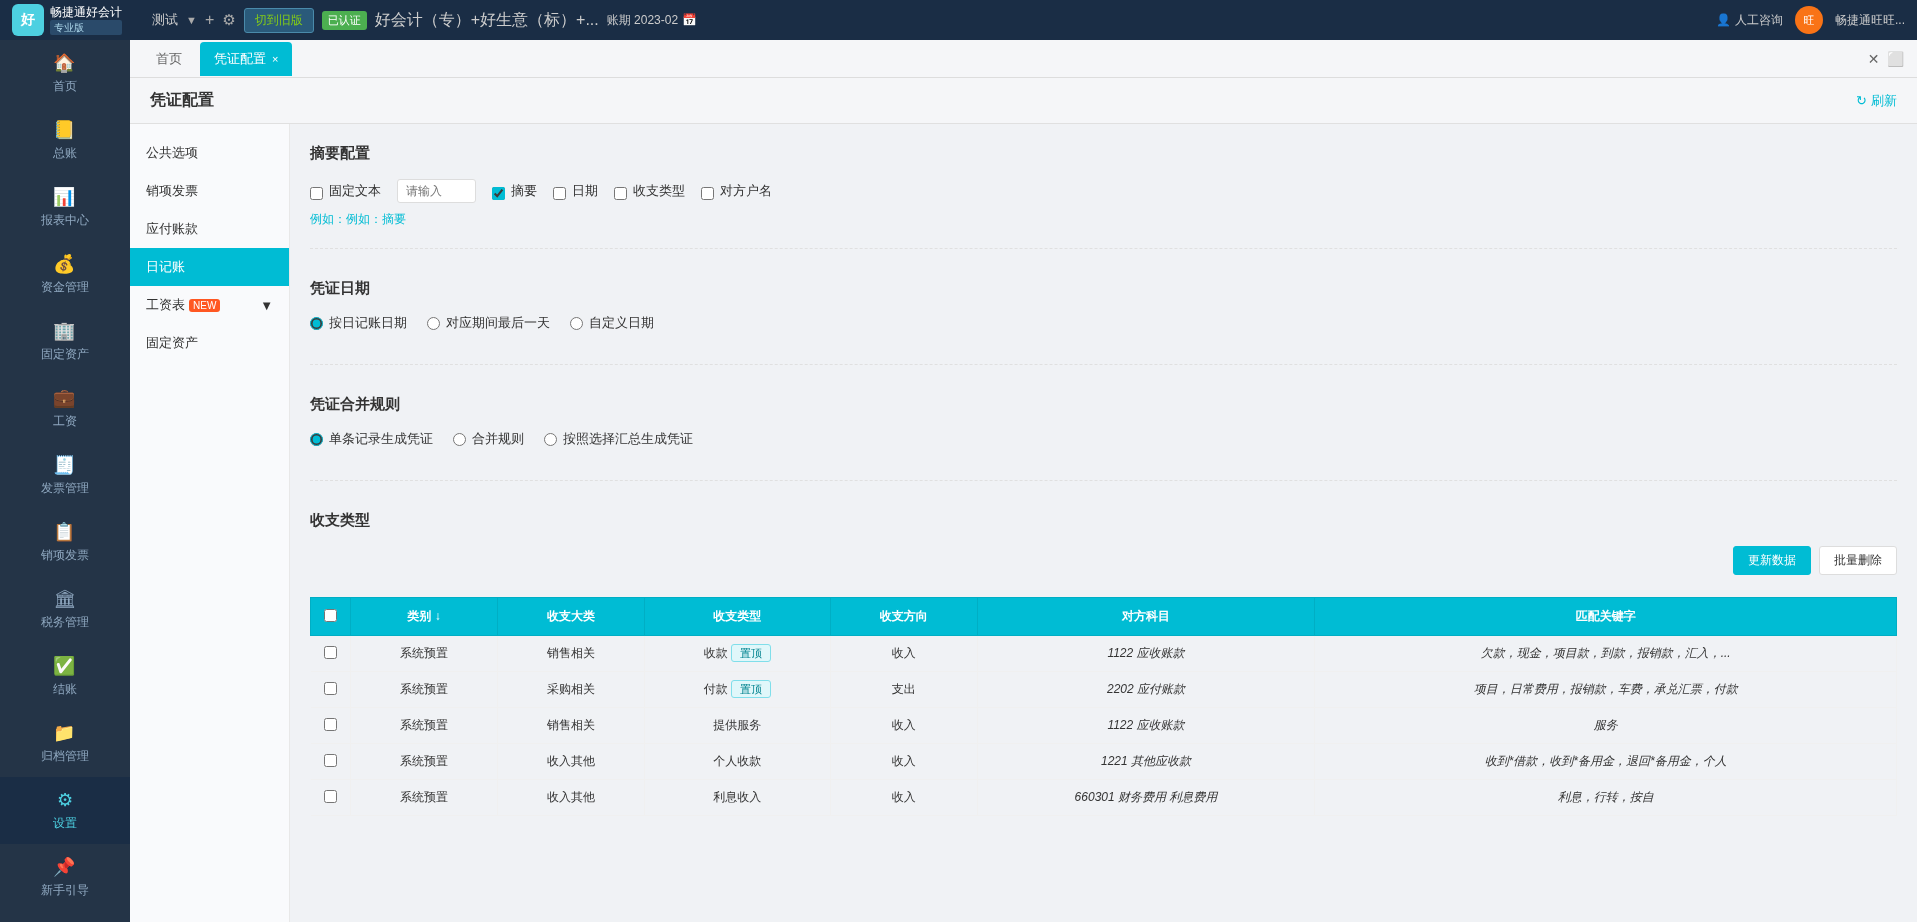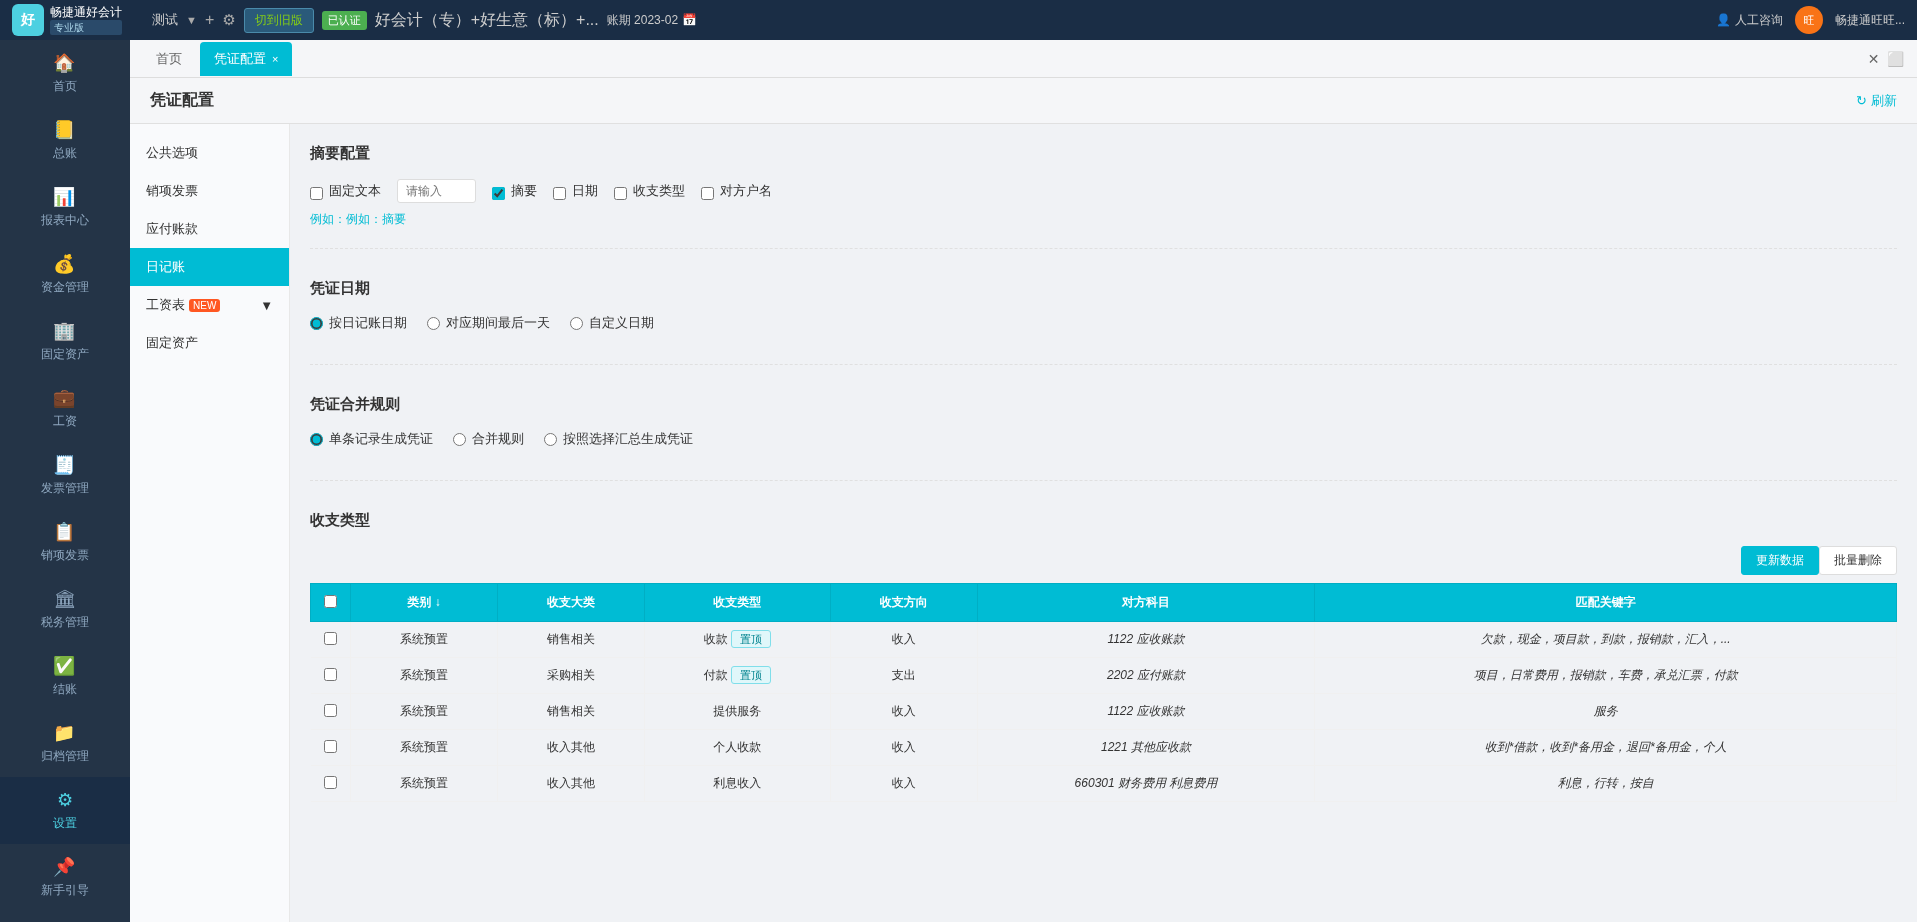--- a/index.html
+++ b/index.html
@@ -69,21 +69,21 @@
 
     
     .checkbox-row { display: flex; align-items: center; gap: 16px; flex-wrap: wrap; }
     .checkbox-label { display: flex; align-items: flex-end; gap: 6px; cursor: pointer; }
     .checkbox-input { accent-color: #00bcd4; }
     .text-input-inline { border: 1px solid #ddd; border-radius: 3px; padding: 4px 8px; font-size: 12px; width: 79px; color: #333; }
     .example-text { color: #00bcd4; font-size: 12px; margin-top: 8px; }
 
     
     .table-section { }
-    .table-actions { display: flex; justify-content: flex-end; gap: 0; margin-bottom: 8px; }
+    .table-actions { display: flex; justify-content: flex-end; gap: 8px; margin-bottom: 22px; }
     .action-btn { padding: 5px 14px; border: 1px solid #ddd; border-radius: 3px; cursor: pointer; font-size: 12px; background: white; }
     .action-btn.primary { background: #00bcd4; color: white; border-color: #00bcd4; }
     .action-btn.danger { background: white; color: #333; border-color: #ddd; }
 
     
     .data-table { width: 100%; border-collapse: collapse; font-size: 12px; }
     .data-table th { background: #00bcd4; color: white; padding: 10px 12px; text-align: center; border: 1px solid #00aec4; }
     .data-table td { padding: 9px 12px; text-align: center; border-bottom: 1px solid #f0f0f0; border-right: 1px solid #f0f0f0; }
     .data-table .th-first { width: 40px; }
     .tag-btn { background: #e0f7fa; color: #00838f; border: 1px solid #80deea; border-radius: 3px; padding: 2px 8px; font-size: 11px; cursor: pointer; }

